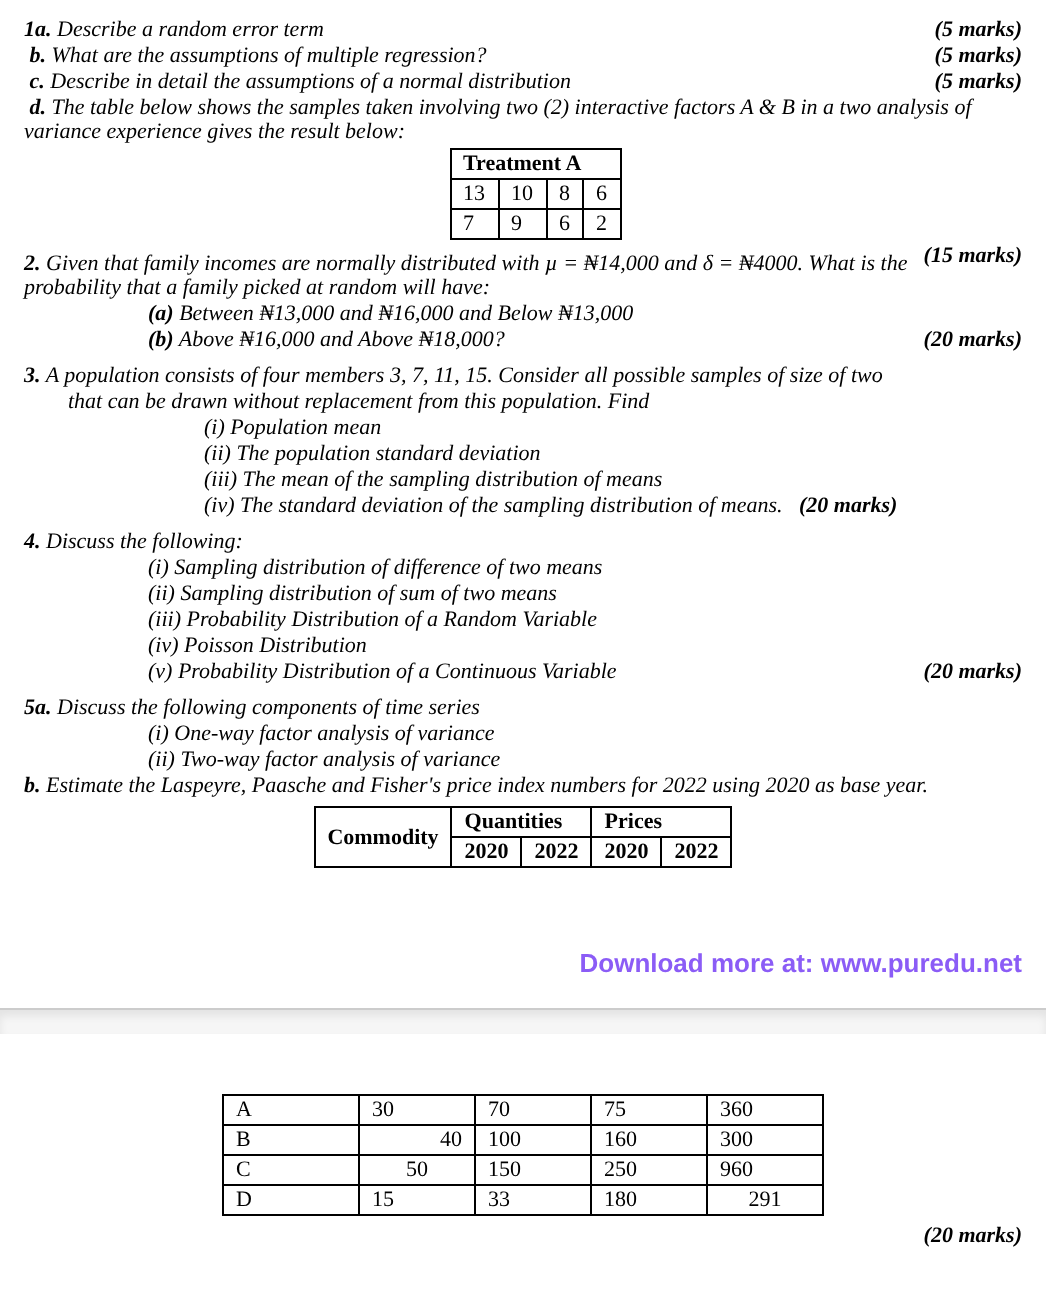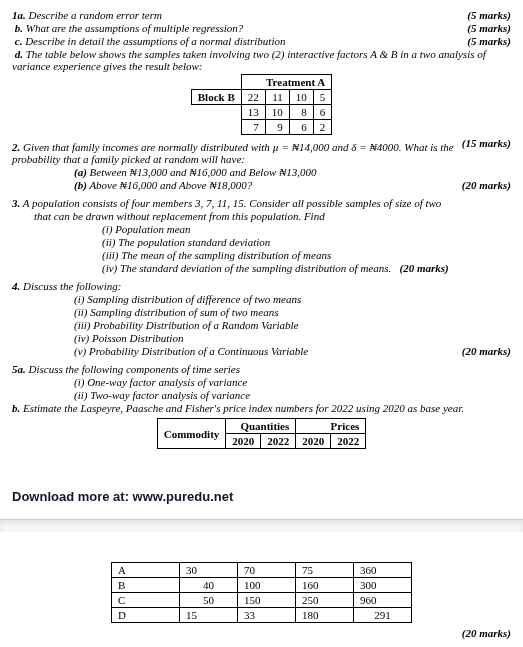--- a/index.html
+++ b/index.html
@@ -9,27 +9,27 @@
     padding: 8px 12px;
     background: #fff;
     color: #000;
     width: 523px;
     box-sizing: border-box;
   }
   .q-line { margin: 1px 0; font-style: italic; }
   .bold { font-weight: bold; }
   .right-marks { float: right; font-weight: bold; }
   table { border-collapse: collapse; margin: 2px auto; }
-  td, th { border: 1px solid #000; padding: 1px 6px; font-size: 11px; text-align: right; }
+  td, th { border: 1px solid #000; padding: 1px 6px; font-size: 11px; text-align: left; }
   .table-q1 { margin-left: auto; margin-right: auto; }
   .indent-1 { padding-left: 22px; }
   .indent-2 { padding-left: 62px; }
   .indent-3 { padding-left: 90px; }
   .section-gap { margin-top: 6px; }
-  .download { text-align: left; color: #0f172a; font-weight: bold; font-size: 13px; margin: 40px 0 10px 0; font-family: Arial, sans-serif; }
+  .download { text-align: right; color: #8b5cf6; font-weight: bold; font-size: 13px; margin: 40px 0 10px 0; font-family: Arial, sans-serif; }
   .page-break { border-top: 1px solid #ccc; margin: 15px -12px 30px -12px; background:#f6f6f6; height:12px; box-shadow: inset 0 3px 4px rgba(0,0,0,0.08);}
   .block-cell { font-weight: bold; }
   .nowrap { white-space: nowrap; }
 </style>
 </head>
 <body>
 
 <div class="q-line">
   <span class="bold">1a.</span> <span>Describe a random error term</span>
   <span class="right-marks">(5 marks)</span>
@@ -44,27 +44,20 @@
 </div>
 <div class="q-line">
   &nbsp;<span class="bold">d.</span> <span>The table below shows the samples taken involving two (2) interactive factors A &amp; B in a two analysis of variance experience gives the result below:</span>
 </div>
 
 <table class="table-q1">
   <tbody>
       <tr>
     <td style="border:none"></td>
     <td colspan="4" class="block-cell">Treatment A</td>
-  </tr>
-  <tr>
-    <td class="block-cell">Block B</td>
-    <td>22</td>
-    <td>11</td>
-    <td>10</td>
-    <td>5</td>
   </tr>
   <tr>
     <td style="border:none"></td>
     <td>13</td>
     <td>10</td>
     <td>8</td>
     <td>6</td>
   </tr>
   <tr>
     <td style="border:none"></td>
@@ -148,21 +141,21 @@
   <tbody>
       <tr>
     <td style="width:55px;text-align:left">A</td>
     <td style="width:45px;text-align:left">30</td>
     <td style="width:45px;text-align:left">70</td>
     <td style="width:45px;text-align:left">75</td>
     <td style="width:45px;text-align:left">360</td>
   </tr>
   <tr>
     <td style="text-align:left">B</td>
-    <td style="text-align:center">40</td>
+    <td style="text-align:right">40</td>
     <td style="text-align:left">100</td>
     <td style="text-align:left">160</td>
     <td style="text-align:left">300</td>
   </tr>
   <tr>
     <td style="text-align:left">C</td>
     <td style="text-align:center">50</td>
     <td style="text-align:left">150</td>
     <td style="text-align:left">250</td>
     <td style="text-align:left">960</td>

